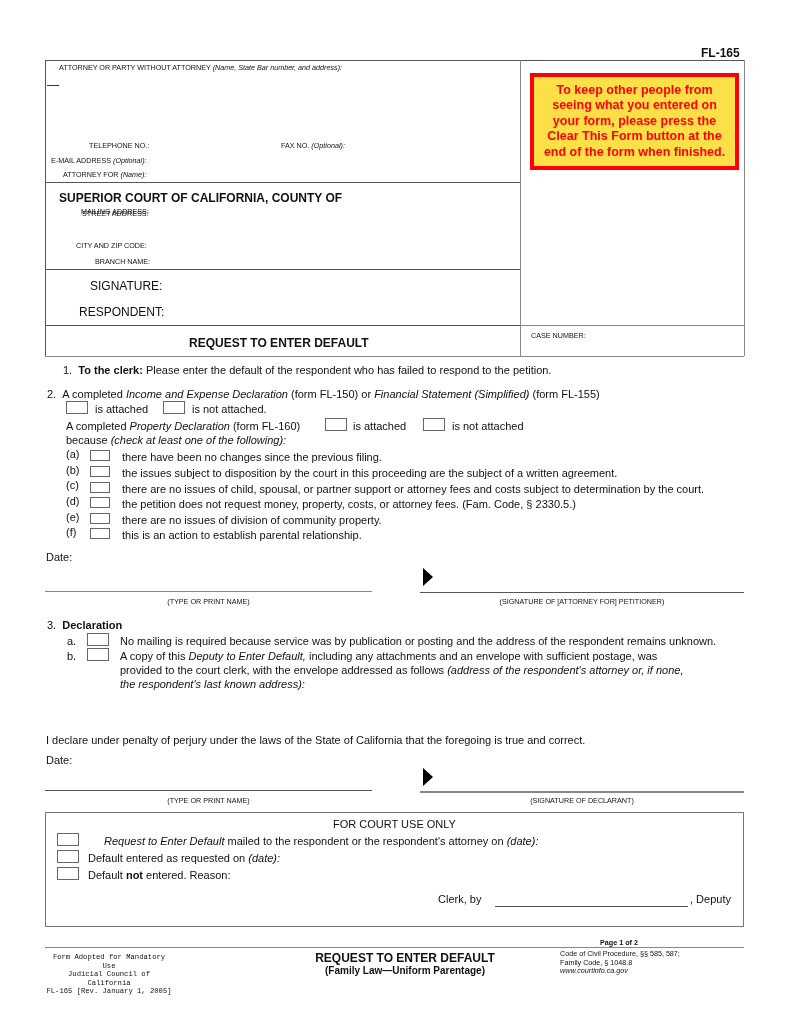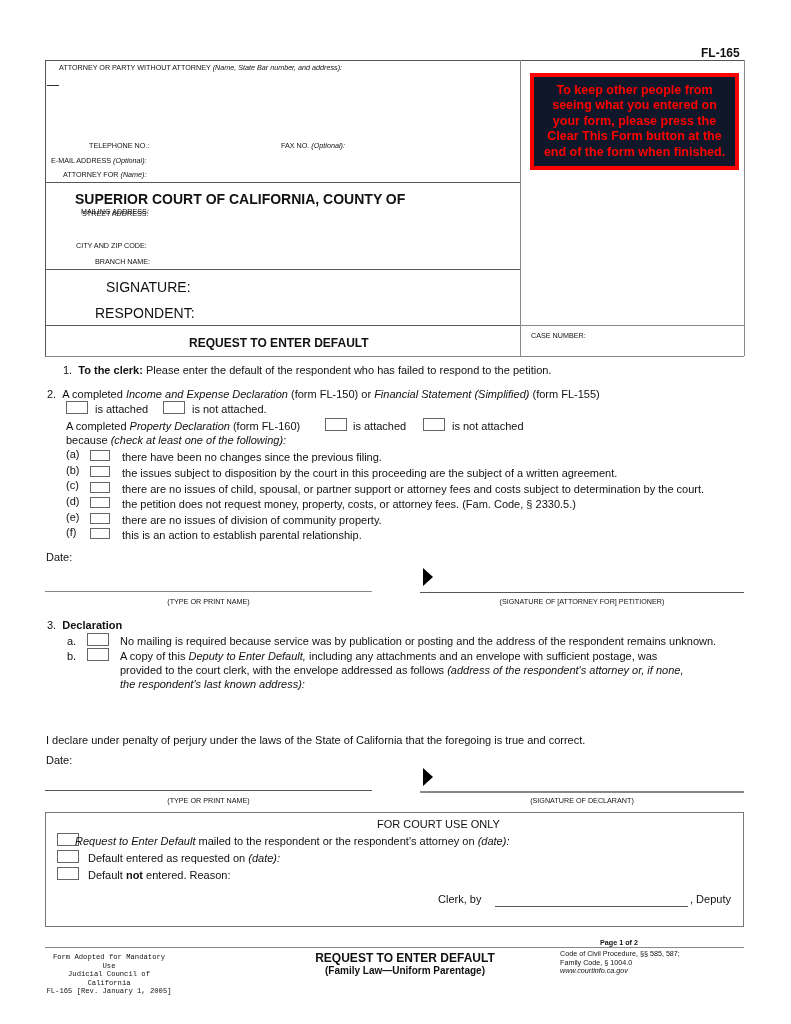--- a/index.html
+++ b/index.html
@@ -1,33 +1,33 @@
 <!DOCTYPE html>
 <html><head>
 <meta charset="utf-8">
 <style>
   html, body { margin: 0; padding: 0; background: #ffffff; }
   body { width: 791px; height: 1024px; position: relative; overflow: hidden;
          font-family: "Liberation Sans", sans-serif; color: #111; }
   .abs { position: absolute; }
   .t { position: absolute; white-space: nowrap; line-height: 1; }
   .s7 { font-size: 7.2px; }
-  .s9 { font-size: 14px; margin-left: 16px; }
+  .s9 { font-size: 12px; }
   .s11 { font-size: 11px; }
   .s12 { font-size: 12px; }
   .b { font-weight: bold; }
   .i { font-style: italic; }
   .hl { position: absolute; height: 0; border-top: 1px solid #555; }
   .vl { position: absolute; width: 0; border-left: 1px solid #555; }
   .lightv { border-left-color: #888; }
   .lighth { border-top-color: #888; }
   .cb { position: absolute; width: 20px; height: 11px; border: 1px solid #666; background: #fff; box-sizing: border-box; }
   .cb2 { width: 22px; height: 13px; }
   .red-box { position: absolute; left: 530px; top: 73px; width: 209px; height: 97px;
-             background: #0f172a; border: 4px solid #ff0000; box-sizing: border-box;
+             background: #fde047; border: 4px solid #ff0000; box-sizing: border-box;
              display: flex; align-items: center; justify-content: center; text-align: center; }
   .red-box span { color: #ff0000; font-weight: bold; font-size: 12.5px; line-height: 15.5px; white-space: pre-line; }
   .arrow { position: absolute; width: 0; height: 0; border-top: 9px solid transparent; border-bottom: 9px solid transparent; border-left: 10px solid #000; }
   .center { text-align: center; }
   .right { text-align: left; }
 </style>
 </head>
 <body>
 
 <div class="t b s12" style="left:701px; top:47px;">FL-165</div>
@@ -170,23 +170,23 @@
 <div class="abs" style="left:80px; top:752px; width:200px; height:14px;"></div>
 <div class="abs" style="left:46px; top:773px; width:325px; height:16px;"></div>
 <div class="hl" style="left:45px; top:790px; width:327px;"></div>
 <div class="t s7 center" style="left:45px; top:797px; width:327px;">(TYPE OR PRINT NAME)</div>
 <div class="arrow" style="left:423px; top:768px;"></div>
 <div class="abs" style="left:436px; top:773px; width:305px; height:16px;"></div>
 <div class="hl lighth" style="left:420px; top:791px; width:324px; border-top-width:2px;"></div>
 <div class="t s7 center" style="left:420px; top:797px; width:324px;">(SIGNATURE OF DECLARANT)</div>
 
 <div class="abs" style="left:45px; top:812px; width:699px; height:115px; border:1px solid #777; box-sizing:border-box;"></div>
-<div class="t s11 center" style="left:45px; top:819px; width:699px;padding-left:44px;">FOR COURT USE ONLY</div>
+<div class="t s11 center" style="left:45px; top:819px; width:699px;">FOR COURT USE ONLY</div>
 <div class="cb cb2" style="left:57px; top:833px;"></div>
-<div class="t s11" style="left:75px; top:836px;">
+<div class="t s11" style="left:104px; top:836px;">
   <i>Request to Enter Default</i><span> mailed to the respondent or the respondent's attorney on </span><i>(date):</i>
 </div>
 <div class="abs" style="left:550px; top:833px; width:185px; height:14px;"></div>
 <div class="cb cb2" style="left:57px; top:850px;"></div>
 <div class="t s11" style="left:88px; top:853px;">
   <span>Default entered as requested on </span><i>(date):</i>
 </div>
 <div class="abs" style="left:295px; top:850px; width:200px; height:14px;"></div>
 <div class="cb cb2" style="left:57px; top:867px;"></div>
 <div class="t s11" style="left:88px; top:870px;">
@@ -202,15 +202,15 @@
 <div class="t s7 b right" style="left:600px; top:939px; width:144px;">Page 1 of 2</div>
 <div class="abs s7 center" style="left:45px; top:953px; width:128px; line-height:8.5px;font-family:Liberation Mono, monospace;">
   <div>Form Adopted for Mandatory Use</div>
   <div>Judicial Council of California</div>
   <div>FL-165 [Rev. January 1, 2005]</div>
 </div>
 <div class="t b center" style="left:270px; top:952px; width:270px; font-size:12px;">REQUEST TO ENTER DEFAULT</div>
 <div class="t b center" style="left:270px; top:966px; width:270px; font-size:10px;">(Family Law—Uniform Parentage)</div>
 <div class="abs s7 right" style="left:560px; top:950px; width:184px; line-height:8.5px;">
   <div>Code of Civil Procedure, §§ 585, 587;</div>
-  <div>Family Code, § 1004.0</div>
+  <div>Family Code, § 1048.8</div>
   <div class="i">www.courtinfo.ca.gov</div>
 </div>
 
 </body></html>

